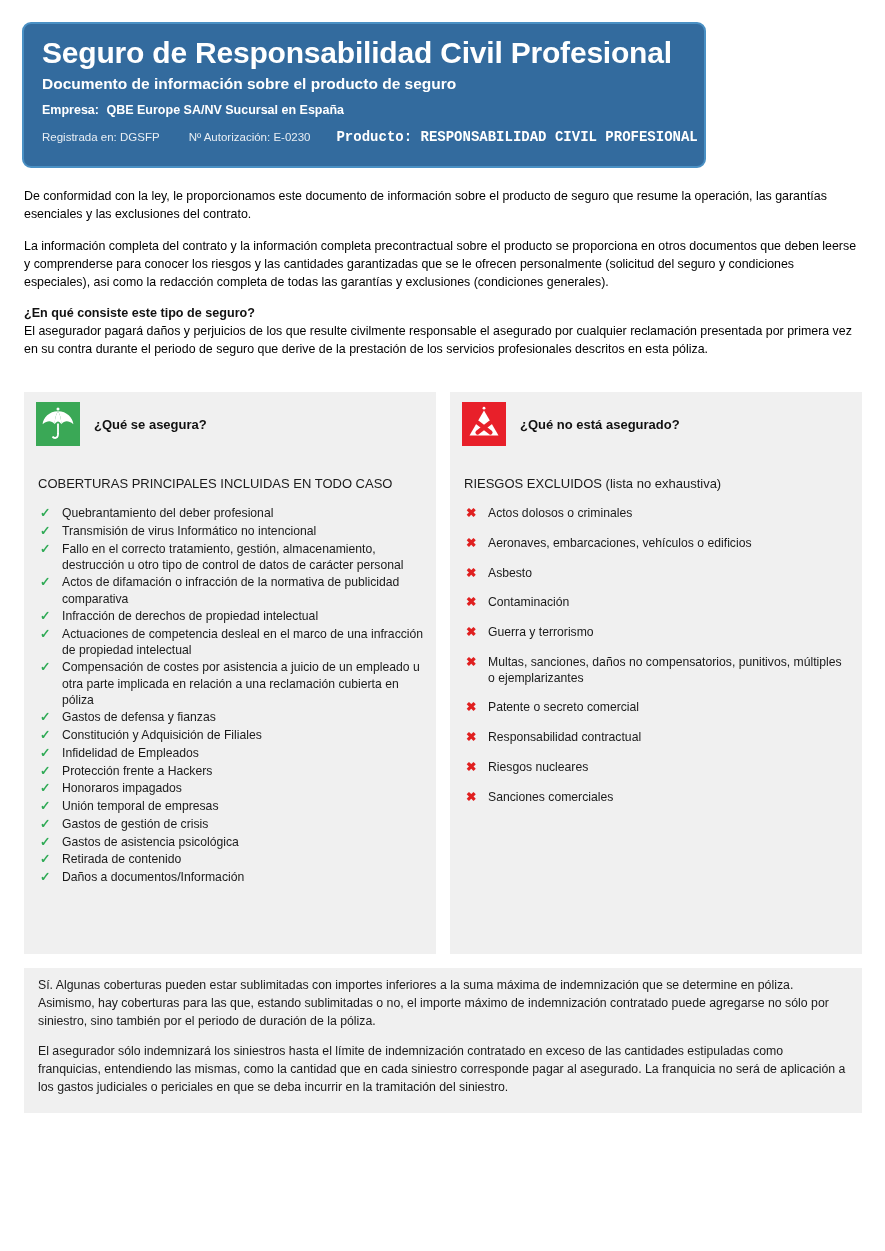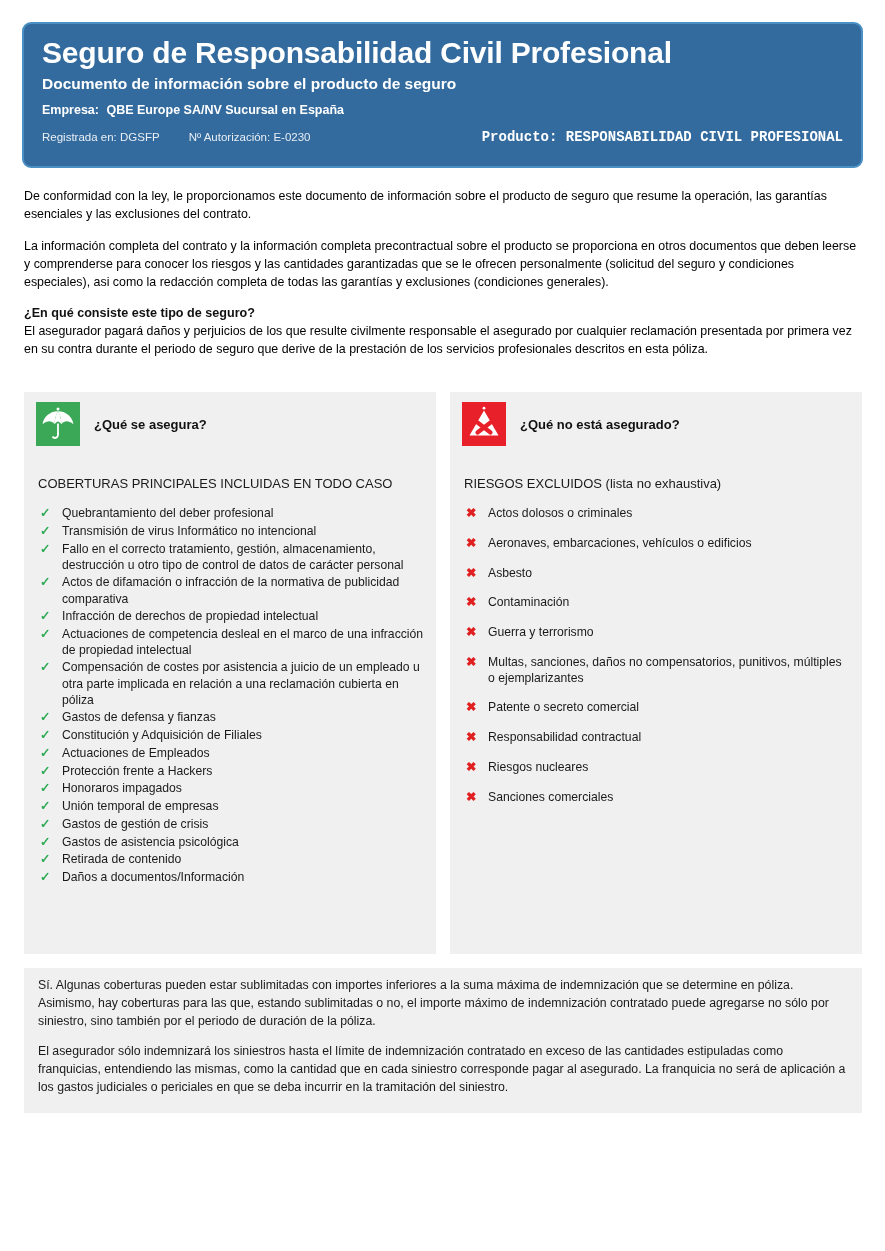--- a/index.html
+++ b/index.html
@@ -22,21 +22,21 @@
     padding: 0;
     box-sizing: border-box;
     position: relative;
   }
 
   
   .header {
     position: absolute;
     left: 22px;
     top: 22px;
-    width: 841px;
+    width: 684px;
     height: 146px;
     box-sizing: border-box;
     background: #336b9e;
     border: 2px solid #4a90c4;
     border-radius: 9px;
     padding: 12px 18px 10px 18px;
   }
   .header-title {
     color: #ffffff;
     font-size: 30px;
@@ -287,21 +287,21 @@
         <li>
             <span class="mark check">✓</span>
             <span class="item-text">Gastos de defensa y fianzas</span>
           </li>
         <li>
             <span class="mark check">✓</span>
             <span class="item-text">Constitución y Adquisición de Filiales</span>
           </li>
         <li>
             <span class="mark check">✓</span>
-            <span class="item-text">Actuaciones de Empleados</span>
+            <span class="item-text">Infidelidad de Empleados</span>
           </li>
         <li>
             <span class="mark check">✓</span>
             <span class="item-text">Protección frente a Hackers</span>
           </li>
         <li>
             <span class="mark check">✓</span>
             <span class="item-text">Honoraros impagados</span>
           </li>
         <li>

